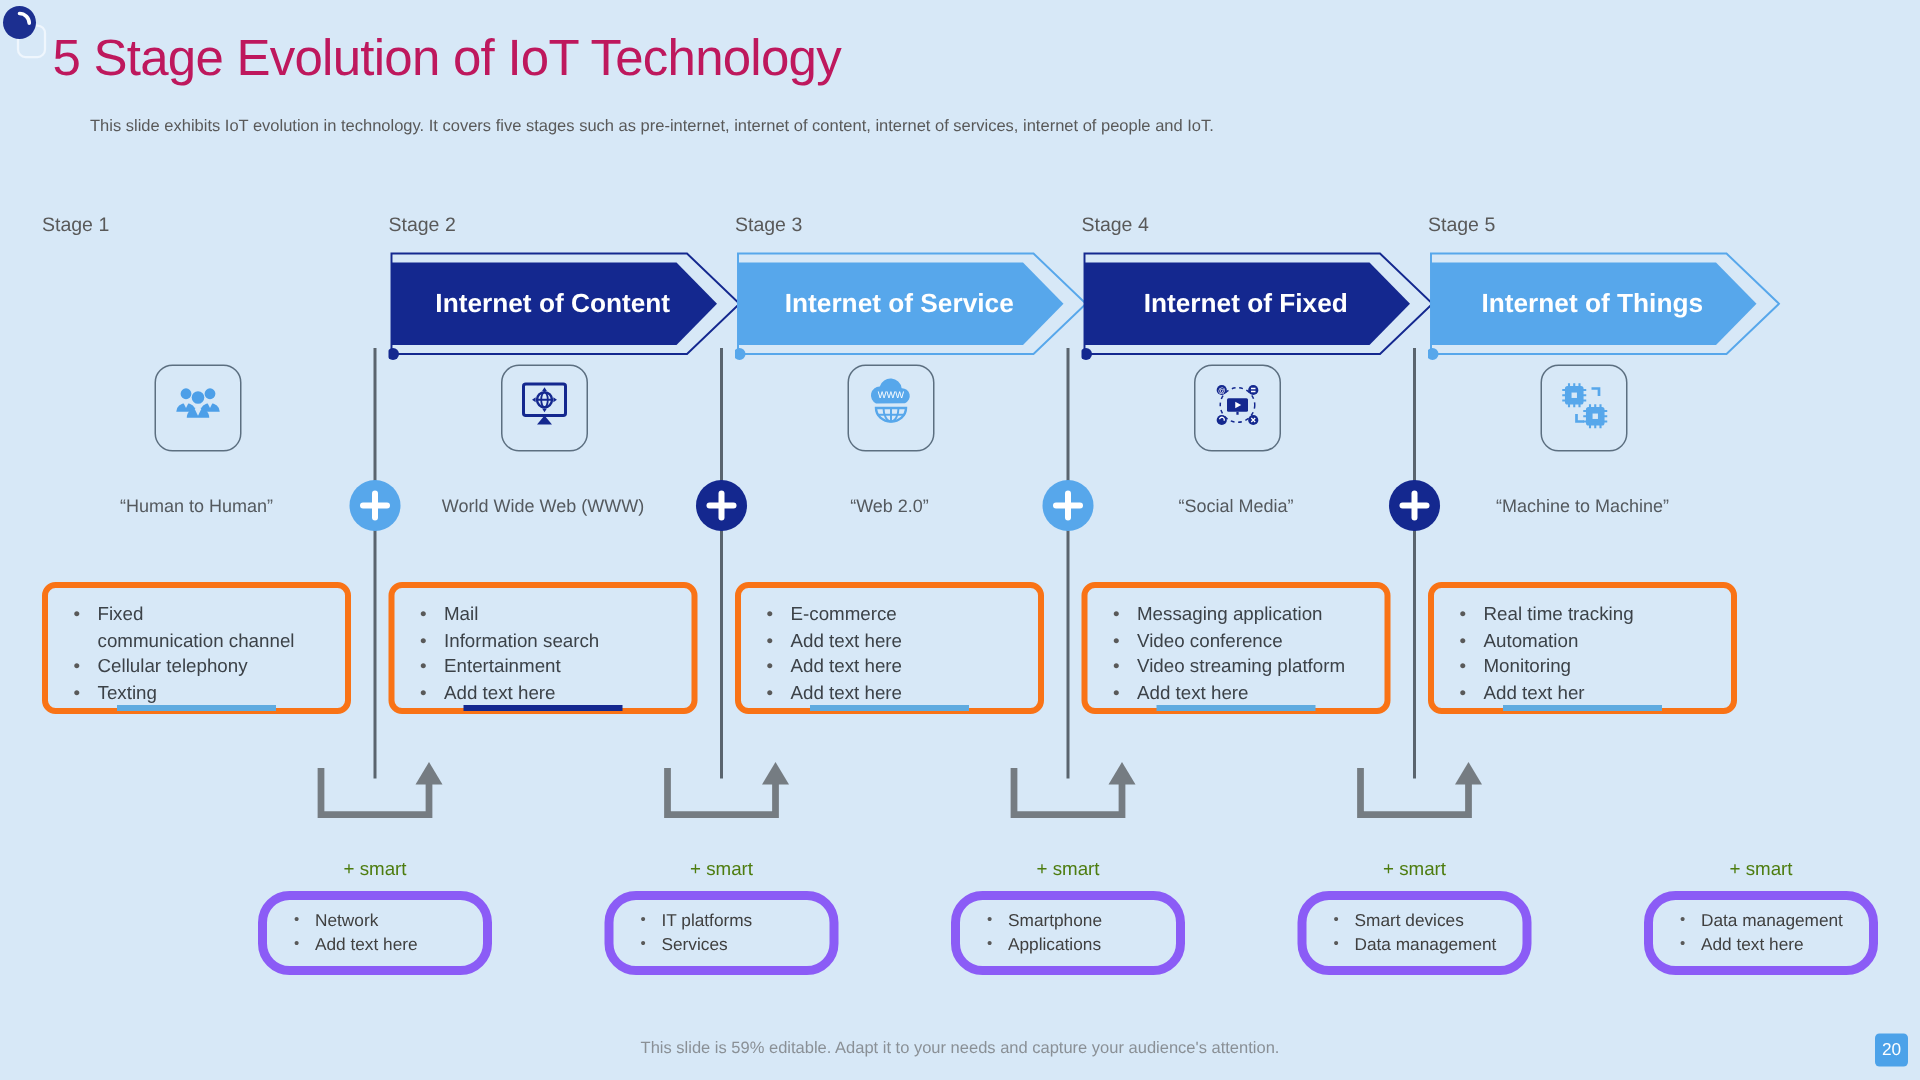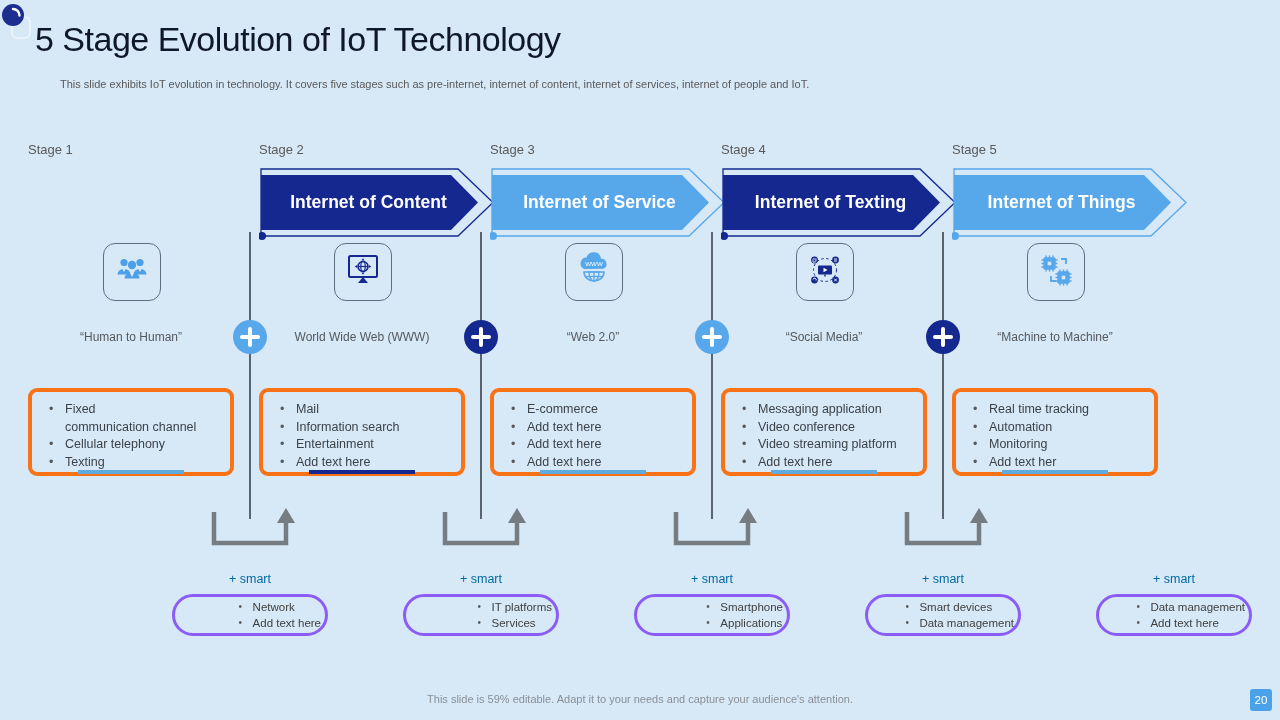--- a/index.html
+++ b/index.html
@@ -1,21 +1,21 @@
 <!DOCTYPE html>
 <html><head>
 <meta charset="utf-8">
 <style>
   html,body{margin:0;padding:0;}
   body{font-family:"Liberation Sans", sans-serif;}
   .slide{position:relative;width:1280px;height:720px;background:#D7E8F7;overflow:hidden;}
 
   
   .logo{position:absolute;left:0;top:0;width:46px;height:46px;}
-  .page-title{position:absolute;left:35px;top:20px;font-size:34px;letter-spacing:-0.5px;color:#0f172a;}
+  .page-title{position:absolute;left:35px;top:20px;font-size:34px;letter-spacing:-0.5px;color:#be185d;}
   .page-subtitle{position:absolute;left:20px;top:78px;font-size:11px;color:#595959;margin-left:40px;}
 
   
   .column{position:absolute;top:142px;width:235px;height:320px;}
   .stage-label{position:absolute;left:0;top:0;width:235px;text-align:left;font-size:13px;color:#595959;}
   .banner-wrap{position:absolute;left:0;top:21px;width:235px;height:79px;}
   .banner-text{position:absolute;left:0;top:12px;width:219px;height:55px;display:flex;align-items:center;justify-content:center;color:#fff;font-weight:bold;font-size:17.5px;}
   .icon-box{position:absolute;left:75px;top:101px;width:56px;height:56px;border:1px solid #5C6F80;border-radius:12px;display:flex;align-items:center;justify-content:center;}
   .tagline{position:absolute;left:-7px;top:188px;width:220px;text-align:center;font-size:12px;color:#54595E;}
   .bullet-box{position:absolute;left:0;top:246px;width:206px;height:88px;border:4px solid #f97316;border-radius:9px;box-sizing:border-box;}
@@ -25,22 +25,22 @@
   .accent-bar{position:absolute;left:50%;transform:translateX(-50%);bottom:-2px;width:106px;height:4px;}
 
   
   .vline{position:absolute;top:232px;width:2px;height:287px;background:#5A646E;z-index:1;}
   .plus-circle{position:absolute;top:320px;width:34px;height:34px;border-radius:50%;z-index:2;}
   .plus-circle::before{content:"";position:absolute;left:7px;top:15px;width:20px;height:4px;background:#fff;border-radius:2px;}
   .plus-circle::after{content:"";position:absolute;left:15px;top:7px;width:4px;height:20px;background:#fff;border-radius:2px;}
   .bracket{position:absolute;top:504px;z-index:0;}
 
   
-  .smart-label{position:absolute;top:572px;width:140px;text-align:center;font-size:12.5px;color:#0369a1;}
-  .smart-pill{position:absolute;top:594px;width:156px;height:42px;border:3px solid #8b5cf6;border-radius:21px;box-sizing:border-box;display:flex;flex-direction:column;justify-content:center;align-items:flex-end;}
+  .smart-label{position:absolute;top:572px;width:140px;text-align:center;font-size:12.5px;color:#4d7c0f;}
+  .smart-pill{position:absolute;top:594px;width:156px;height:56px;border:6px solid #8b5cf6;border-radius:21px;box-sizing:border-box;display:flex;flex-direction:column;justify-content:center;}
   .smart-list{margin:0;padding:0 4px 0 10px;list-style:none;}
   .smart-list li{position:relative;padding-left:22px;font-size:11.5px;line-height:16px;color:#404040;}
   .smart-list li::before{content:"•";position:absolute;left:8px;color:#595959;font-size:10px;}
 
   
   .footer-note{position:absolute;left:0;top:693px;width:1280px;text-align:center;font-size:11px;color:#8A9096;}
   .page-badge{position:absolute;left:1250px;top:689px;width:22px;height:22px;background:#4CA2E9;border-radius:3px;color:#fff;font-size:11.5px;display:flex;align-items:center;justify-content:center;}
 </style>
 </head>
 <body>
@@ -153,21 +153,21 @@
   </div>
 
   <div class="column" style="left: 721px;">
     <div class="stage-label">Stage 4</div>
     <div class="banner-wrap">
       <svg width="235" height="79" viewBox="0 0 235 79">
         <polygon class="banner-outline" points="2,6 199,6 234,39.5 199,73 2,73" fill="none" stroke-width="1.3" stroke="#14288F"></polygon>
         <polygon class="banner-fill" points="2,12 192,12 219,39.5 192,67 2,67" fill="#14288F"></polygon>
         <circle class="banner-dot" cx="3" cy="73" r="4" fill="#14288F"></circle>
       </svg>
-      <div class="banner-text">Internet of Texting</div>
+      <div class="banner-text">Internet of Fixed</div>
     </div>
     <div class="icon-box">
           <span class="icon-slot"><svg width="40" height="40" viewBox="0 0 40 40">
     <circle cx="20" cy="20" r="11.5" fill="none" stroke="#14288F" stroke-width="1" stroke-dasharray="2.5,2.5"></circle>
     <rect x="13" y="15.5" width="14" height="9" rx="1" fill="#14288F"></rect>
     <path d="M18.5,17.8 l4,2.2 -4,2.2 z" fill="#fff"></path>
     <line x1="20" y1="24.5" x2="20" y2="26.5" stroke="#14288F" stroke-width="1.5"></line>
     <circle cx="9.5" cy="10" r="3.4" fill="#14288F"></circle>
               <text x="9.5" y="12.2" text-anchor="middle" font-size="5" fill="#fff">@</text>
     <circle cx="30.5" cy="10" r="3.4" fill="#14288F"></circle>

